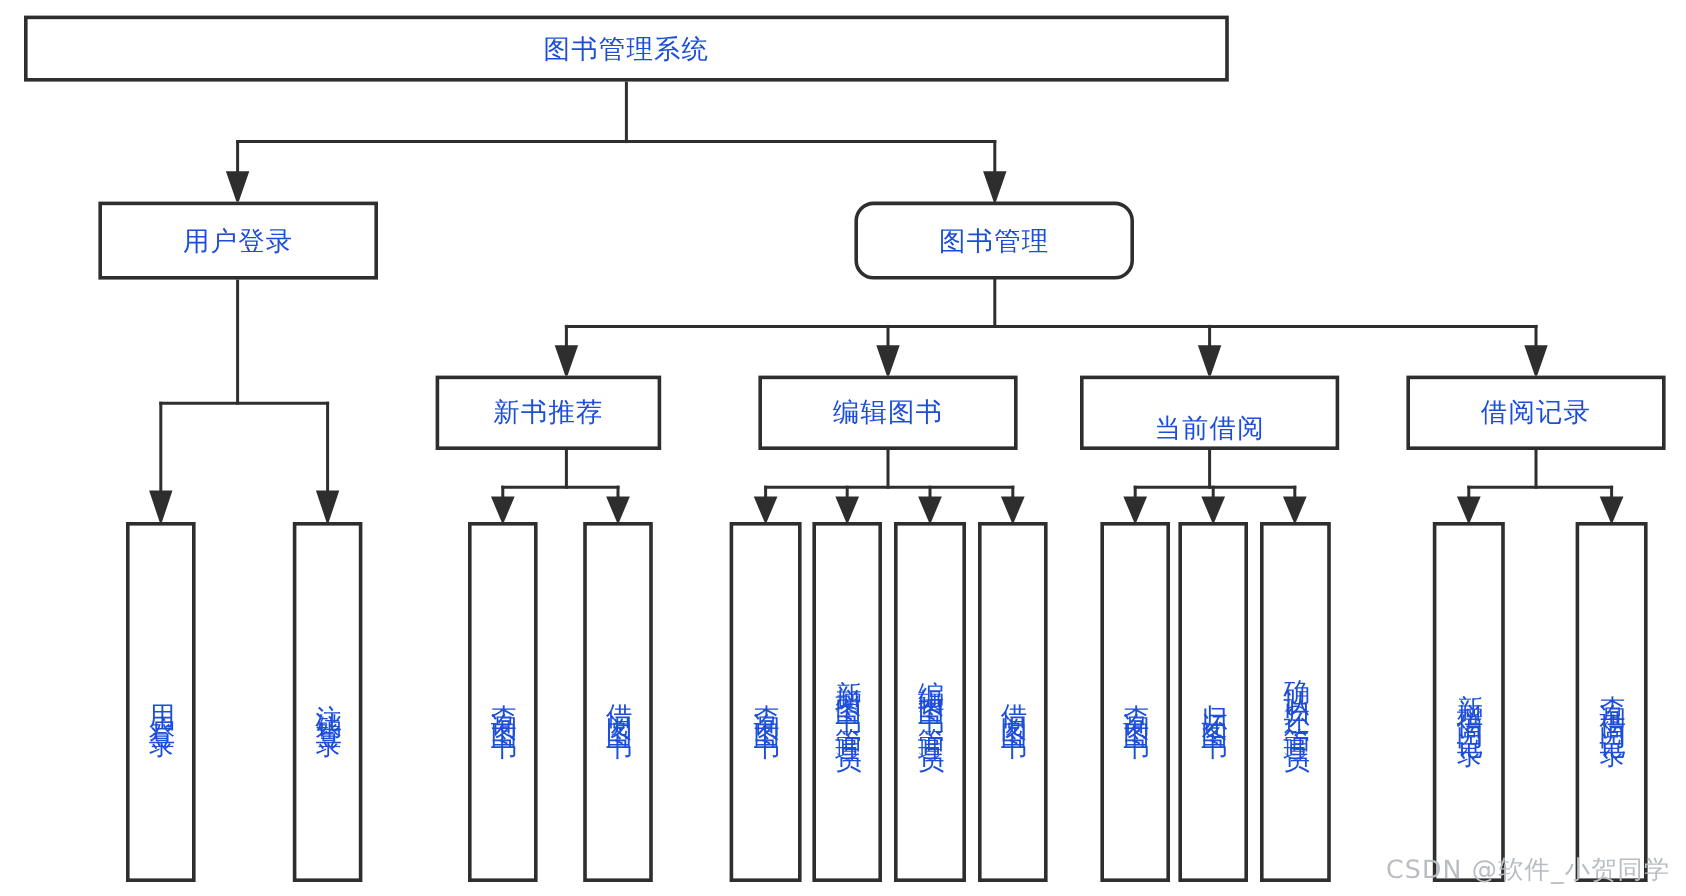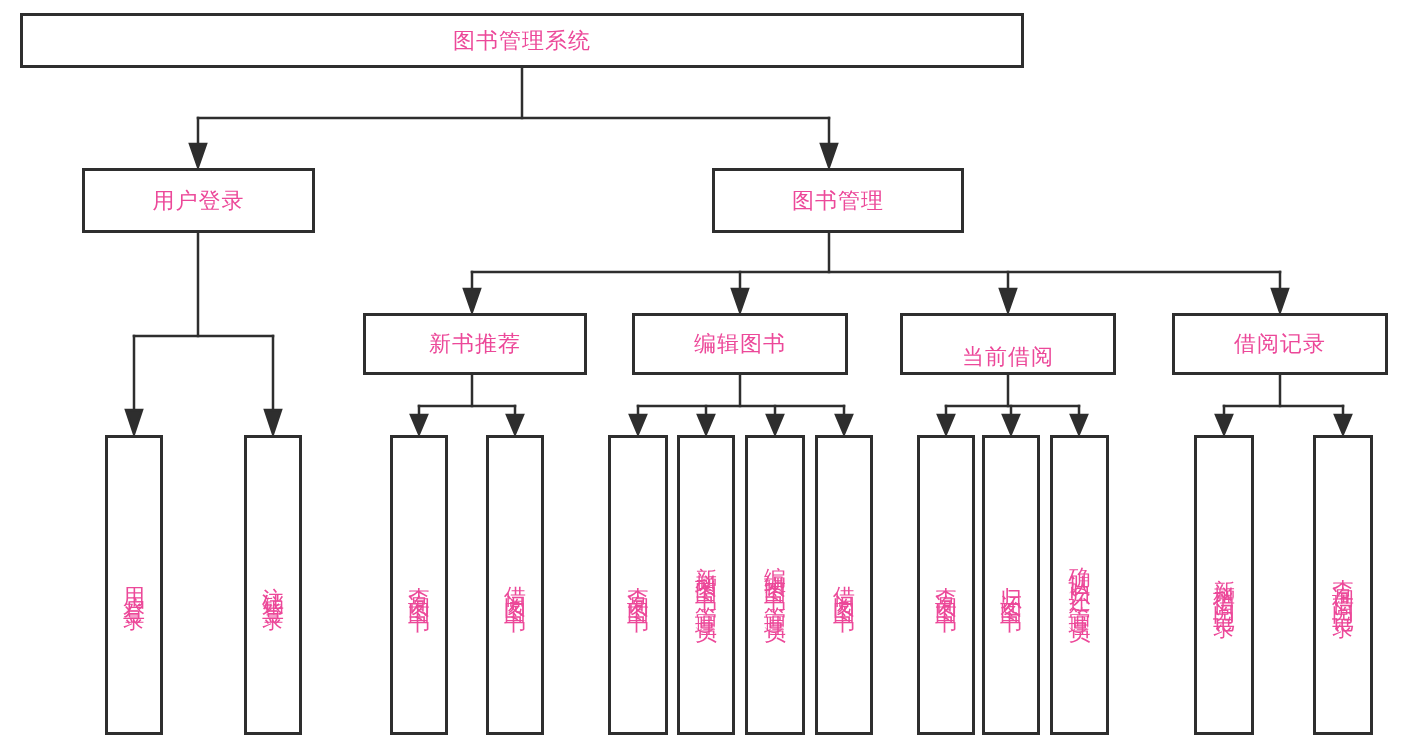--- a/index.html
+++ b/index.html
@@ -15,21 +15,21 @@
     pointer-events:none;
   }
   .box {
     position:absolute;
     box-sizing:border-box;
     border:3px solid #2e2e2e;
     background:#ffffff;
     display:flex;
     align-items:center;
     justify-content:center;
-    color:#ec4899;
+    color:#1d4ed8;
     font-size:22px;
     letter-spacing:1px;
     z-index:2;
   }
   .vbox {
     top:435px;
     height:300px;
     writing-mode:vertical-rl;
     text-orientation:mixed;
     letter-spacing:8px;
@@ -115,25 +115,25 @@
     </g>
   </svg>
 
   <div class="box" style="left:20px; top:13px; width:1004px; height:55px;">
     <span>图书管理系统</span>
   </div>
 
   <div class="box" style="left:82px; top:168px; width:233px; height:65px;">
     <span>用户登录</span>
   </div>
-  <div class="box" style="left:712px; top:168px; width:252px; height:65px;">
+  <div class="box" style="left:712px; top:168px; width:233px; height:65px;border-radius:16px;">
     <span>图书管理</span>
   </div>
 
-  <div class="box" style="left:363px; top:313px; width:224px; height:62px;align-items:center;">
+  <div class="box" style="left:363px; top:313px; width:188px; height:62px;align-items:center;">
     <span>新书推荐</span>
   </div>
   <div class="box" style="left:632px; top:313px; width:216px; height:62px;">
     <span>编辑图书</span>
   </div>
   <div class="box" style="left:900px; top:313px; width:216px; height:62px;align-items:flex-end;">
     <span>当前借阅</span>
   </div>
   <div class="box" style="left:1172px; top:313px; width:216px; height:62px;">
     <span>借阅记录</span>
@@ -176,14 +176,15 @@
     <span>确认归还（管理员）</span>
   </div>
 
   <div class="box vbox" style="left:1194px; width:60px;">
     <span>新增借阅记录</span>
   </div>
   <div class="box vbox" style="left:1313px; width:60px;">
     <span>查询借阅记录</span>
   </div>
 
+  <div class="watermark">CSDN @软件_小贺同学</div>
 
 </div>
 
 </body></html>

